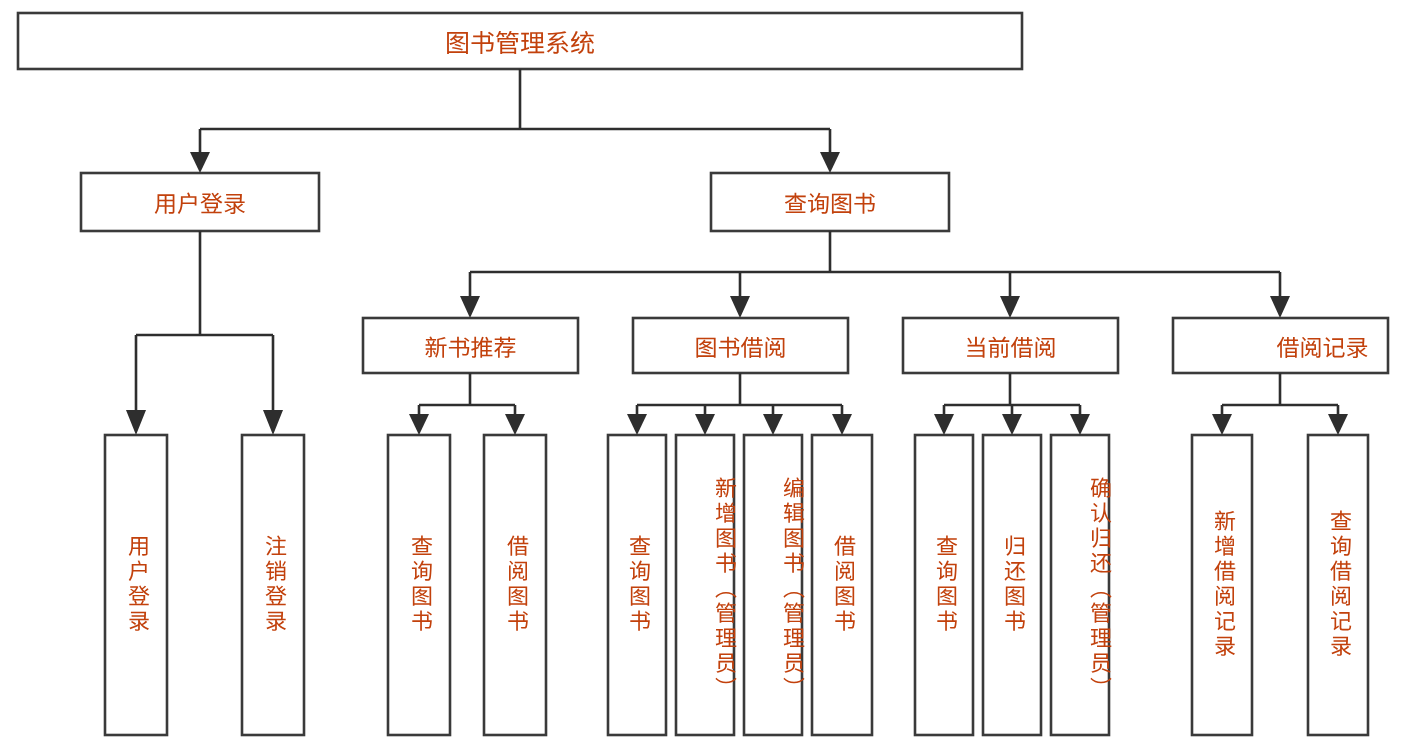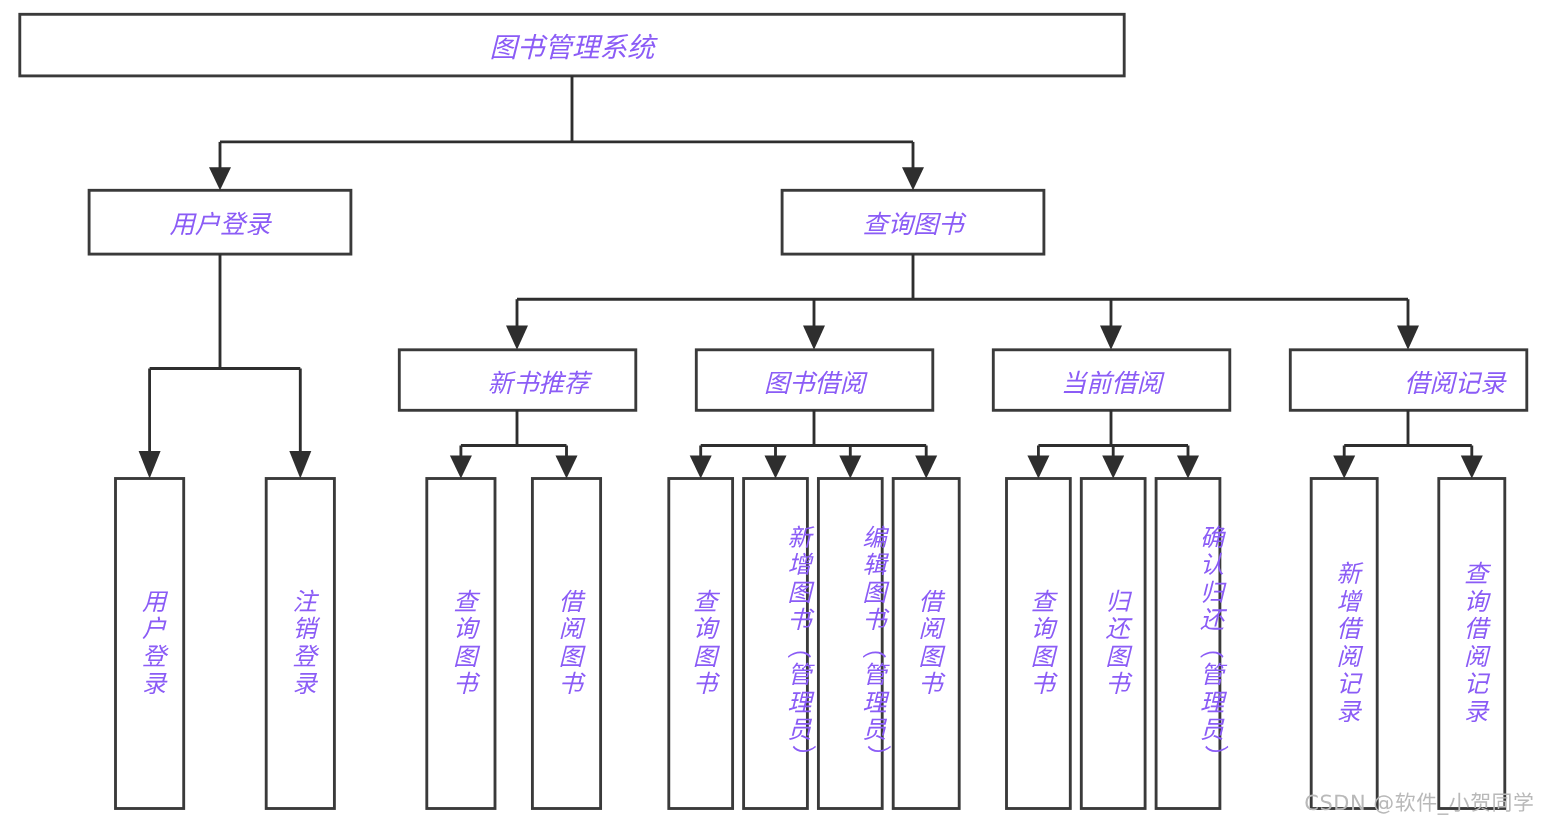--- a/index.html
+++ b/index.html
@@ -36,29 +36,28 @@
     stroke-width: 2.6;
     fill: none;
     stroke-linecap: butt;
   }
   .arrow-head {
     fill: #2e2e2e;
     stroke: none;
   }
   .node-label {
     position: absolute;
-    color: #8b5cf6;
+    color: #c2410c;
     font-family: "DejaVu Sans", "Liberation Sans", sans-serif;
     display: flex;
     align-items: center;
     justify-content: center;
     text-align: center;
     pointer-events: none;
     white-space: pre;
-    font-style: italic;
   }
   .node-label.horizontal {
     writing-mode: horizontal-tb;
   }
   .node-label.vertical {
     writing-mode: vertical-rl;
     text-orientation: upright;
     letter-spacing: 3px;
     line-height: 1;
   }
@@ -184,21 +183,21 @@
       <polygon class="arrow-head" points="1212,414 1232,414 1222,435"></polygon>
       <polygon class="arrow-head" points="1328,414 1348,414 1338,435"></polygon>
     </g>
   </svg>
 
   <div class="node-label horizontal lvl-root" style="left:18px; top:13px; width:1004px; height:56px;">图书管理系统</div>
 
   <div class="node-label horizontal lvl-two" style="left:81px; top:173px; width:238px; height:58px;">用户登录</div>
   <div class="node-label horizontal lvl-two" style="left:711px; top:173px; width:238px; height:58px;">查询图书</div>
 
-  <div class="node-label horizontal lvl-three" style="left:363px; top:318px; width:215px; height:55px;margin-left:19px;">新书推荐</div>
+  <div class="node-label horizontal lvl-three" style="left:363px; top:318px; width:215px; height:55px;">新书推荐</div>
   <div class="node-label horizontal lvl-three" style="left:633px; top:318px; width:215px; height:55px;">图书借阅</div>
   <div class="node-label horizontal lvl-three" style="left:903px; top:318px; width:215px; height:55px;">当前借阅</div>
   <div class="node-label horizontal lvl-three" style="left:1215px; top:318px; width:215px; height:55px;">借阅记录</div>
 
   <div class="node-label vertical lvl-leaf" style="left:105px; top:435px; width:62px; height:300px;">用户登录</div>
   <div class="node-label vertical lvl-leaf" style="left:242px; top:435px; width:62px; height:300px;">注销登录</div>
 
   <div class="node-label vertical lvl-leaf" style="left:388px; top:435px; width:62px; height:300px;">查询图书</div>
   <div class="node-label vertical lvl-leaf" style="left:484px; top:435px; width:62px; height:300px;">借阅图书</div>
 
@@ -207,15 +206,14 @@
   <div class="node-label vertical lvl-leaf" style="left:744px; top:435px; width:58px; height:300px; align-items:flex-start; padding-top:8px; box-sizing:border-box;">编辑图书（管理员）</div>
   <div class="node-label vertical lvl-leaf" style="left:812px; top:435px; width:60px; height:300px;">借阅图书</div>
 
   <div class="node-label vertical lvl-leaf" style="left:915px; top:435px; width:58px; height:300px;">查询图书</div>
   <div class="node-label vertical lvl-leaf" style="left:983px; top:435px; width:58px; height:300px;">归还图书</div>
   <div class="node-label vertical lvl-leaf" style="left:1051px; top:435px; width:58px; height:300px; align-items:flex-start; padding-top:8px; box-sizing:border-box;">确认归还（管理员）</div>
 
   <div class="node-label vertical lvl-leaf" style="left:1192px; top:435px; width:60px; height:300px;">新增借阅记录</div>
   <div class="node-label vertical lvl-leaf" style="left:1308px; top:435px; width:60px; height:300px;">查询借阅记录</div>
 
-  <div id="watermark">CSDN @软件_小贺同学</div>
 
 </div>
 
 </body></html>

